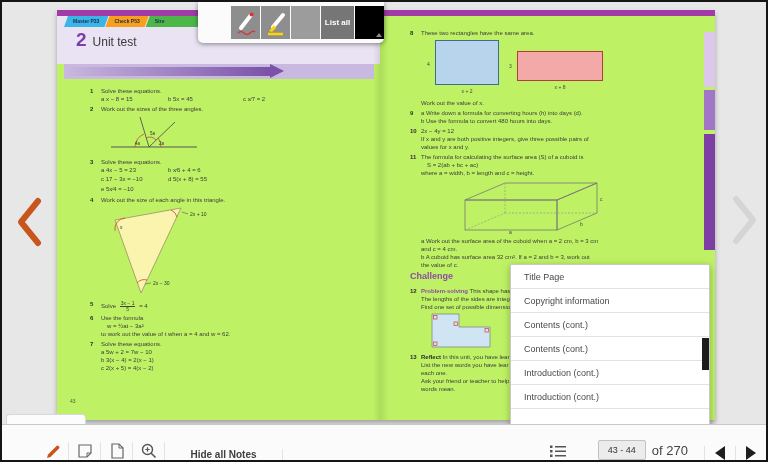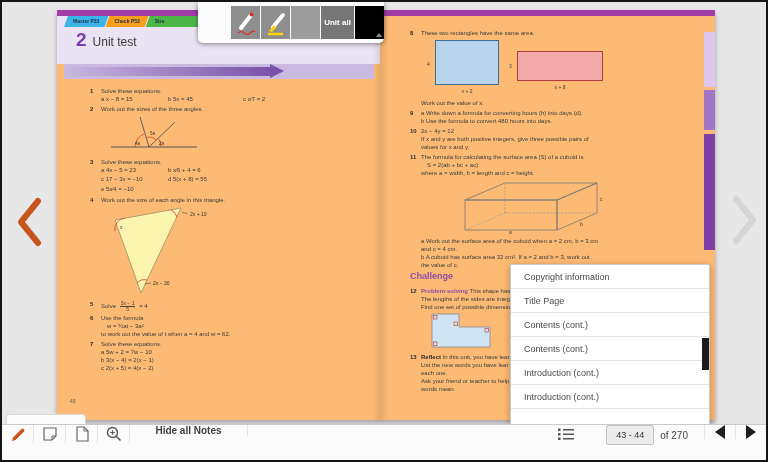--- a/index.html
+++ b/index.html
@@ -2,21 +2,21 @@
 <html><head>
 <meta charset="utf-8">
 <style>
   * { margin:0; padding:0; box-sizing:border-box; }
   body { font-family:"Liberation Sans", sans-serif; background:#555; }
   .window { position:relative; width:768px; height:462px; background:#e7e7e7;
             border:2px solid #151515; overflow:hidden; }
 
   
   .book { position:absolute; left:55px; top:8px; width:658px; height:410px;
-          background:#fdba74; box-shadow:0 3px 5px rgba(0,0,0,.3); }
+          background:#bef264; box-shadow:0 3px 5px rgba(0,0,0,.3); }
   .top-band { position:absolute; left:0; top:0; width:100%; height:6px; background:#a23aa8; }
   .fold { position:absolute; left:316px; top:0; width:16px; height:100%;
           background:linear-gradient(90deg, rgba(0,0,0,0), rgba(0,0,0,.09) 45%, rgba(255,255,255,0)); }
 
   
   .header-lavender { position:absolute; left:0; top:6px; width:323px; height:48px; background:#eae3f3; }
   .tab-bar { position:absolute; left:7px; top:6px; height:11px; display:flex; }
   .tab { height:11px; line-height:11px; font-size:5px; font-weight:bold; color:#1d2e4e;
          text-align:center; clip-path:polygon(4px 0,100% 0,calc(100% - 4px) 100%,0 100%); padding:0 9px; }
   .tab-master { background:#3ab5e8; }
@@ -87,33 +87,33 @@
   .toc { position:absolute; left:508px; top:262px; width:200px; height:170px; background:#fff;
          border:1px solid #c9c9c9; box-shadow:0 2px 7px rgba(0,0,0,.28); overflow:hidden; z-index:30; }
   .toc-item { height:24px; line-height:24px; padding-left:13px; font-size:9px; color:#4a4a4a;
               border-bottom:1px solid #e2e2e2; background:#fff; cursor:pointer; }
   .toc-thumb { position:absolute; right:0; top:73px; width:7px; height:32px; background:#1c1c1c; }
 
   
   .pencil-tab { position:absolute; left:4px; bottom:35px; width:80px; height:11px; background:#fcfcfc;
                 border:1px solid #d8d8d8; border-bottom:none; border-radius:4px 4px 0 0; z-index:49; }
   .bbar { position:absolute; left:0; bottom:0; width:100%; height:36px; background:#fbfbfb;
-          border-top:1px solid #c9c9c9; display:flex; align-items:flex-start; z-index:50; }
+          border-top:1px solid #c9c9c9; display:flex; align-items:flex-end; z-index:50;padding-left:35px; }
   .bbtn { width:32px; display:flex; align-items:center; justify-content:center;
           border-right:1px solid #e3e3e3; cursor:pointer; background:#fbfbfb; }
   .hide-btn { width:118px; display:flex; align-items:center; justify-content:center;
               font-size:10px; font-weight:bold; color:#3f3f3f; border-right:1px solid #e3e3e3;
               cursor:pointer; }
   .bspacer { flex:1; }
   .list-btn { width:40px; display:flex; align-items:center; justify-content:center; cursor:pointer; }
   .pgwrap { display:flex; align-items:center; gap:6px; padding-right:10px; }
   .pagebox { width:48px; height:20px; background:#ececec; border:1px solid #c2c2c2; border-radius:2px;
              font-size:9px; color:#333; display:flex; align-items:center; justify-content:center;
              cursor:text;margin-left:20px; }
-  .of-label { font-size:10px; color:#444; margin-right:6px; }
+  .of-label { font-size:13px; color:#444; margin-right:6px; }
   .navbtn { width:31px; display:flex; align-items:center; justify-content:center;
             border-left:1px solid #e3e3e3; cursor:pointer; }
   .tri-left  { width:0; height:0; border-top:7px solid transparent; border-bottom:7px solid transparent;
                border-right:10px solid #1e1e1e; }
   .tri-right { width:0; height:0; border-top:7px solid transparent; border-bottom:7px solid transparent;
                border-left:10px solid #1e1e1e; }
 </style>
 </head>
 <body>
 
@@ -353,29 +353,29 @@
       </svg>
     </div>
     <div class="abtn">
       <svg width="24" height="26">
         <line x1="9" y1="17" x2="19" y2="5" stroke="#fff" stroke-width="4" stroke-linecap="round"></line>
         <polygon points="5,21 10,15 12,18 8,22" fill="#ffd400"></polygon>
         <path d="M4,24 h15" stroke="#ffd400" stroke-width="2.5"></path>
       </svg>
     </div>
     <div class="abtn abtn-blank"></div>
-    <div class="abtn abtn-clear">Unit all</div>
+    <div class="abtn abtn-clear">List all</div>
     <div class="swatch">
       <div class="swatch-tri"></div>
     </div>
   </div>
 
   <div class="toc">
+    <div class="toc-item">Title Page</div>
     <div class="toc-item">Copyright information</div>
-    <div class="toc-item">Title Page</div>
     <div class="toc-item">Contents (cont.)</div>
     <div class="toc-item">Contents (cont.)</div>
     <div class="toc-item">Introduction (cont.)</div>
     <div class="toc-item">Introduction (cont.)</div>
     <div class="toc-thumb"></div>
   </div>
 
   <div class="pencil-tab"></div>
   <div class="bbar">
     <div class="bbtn">

